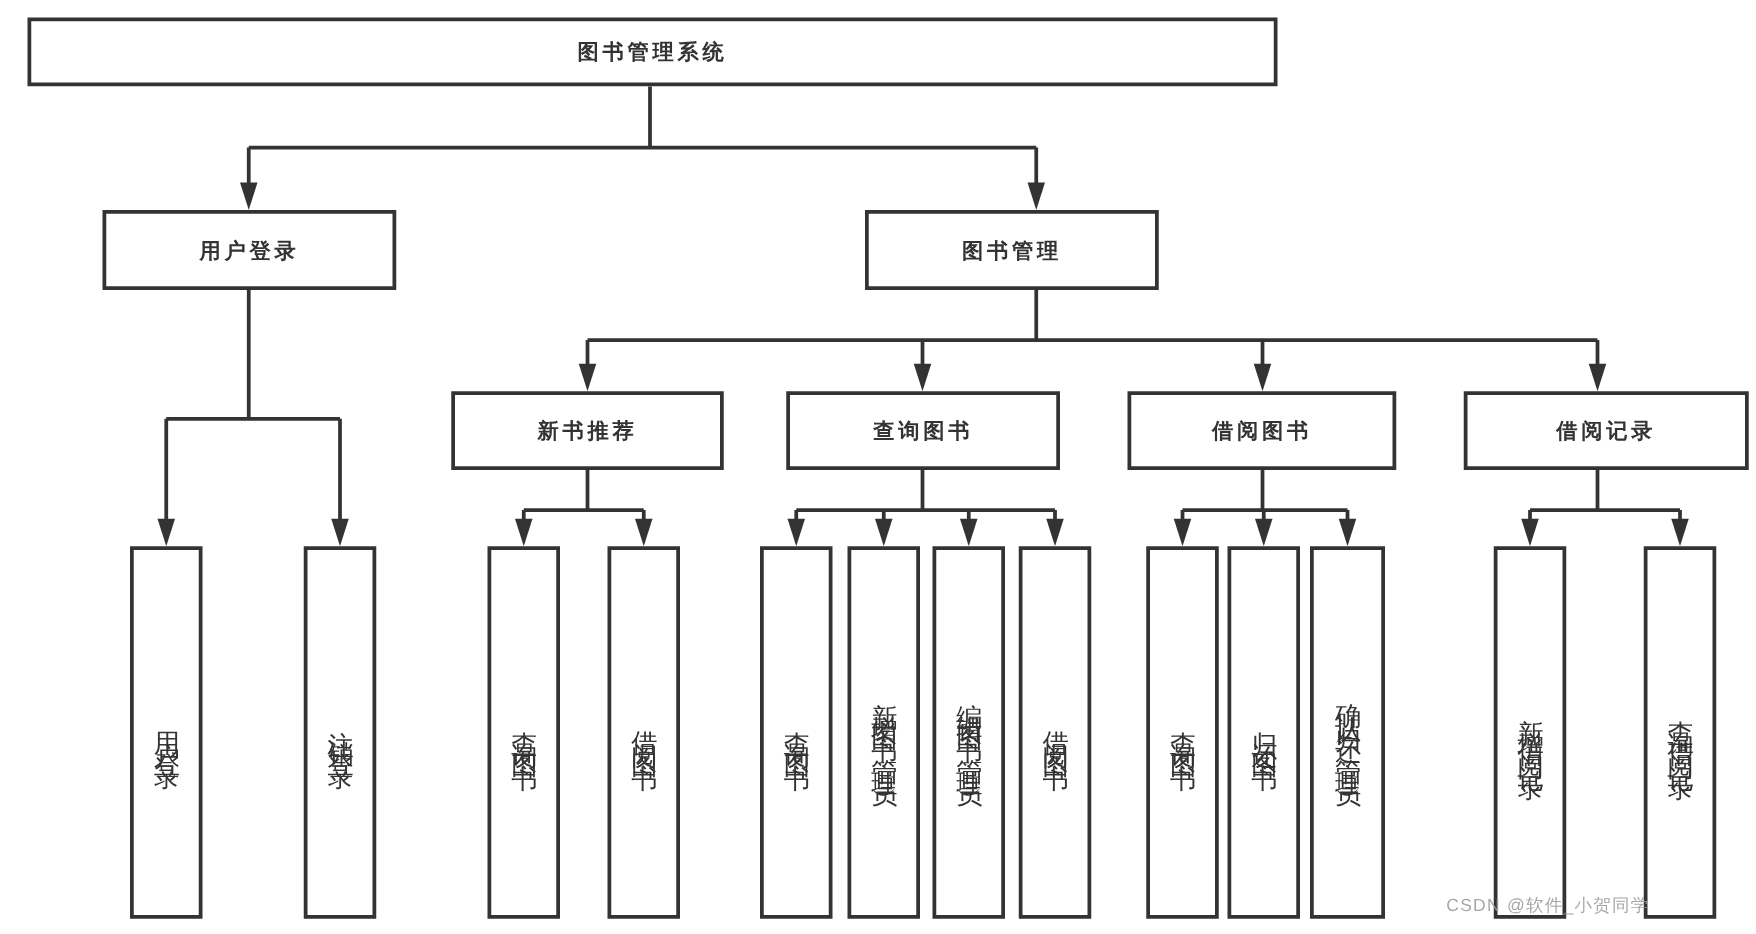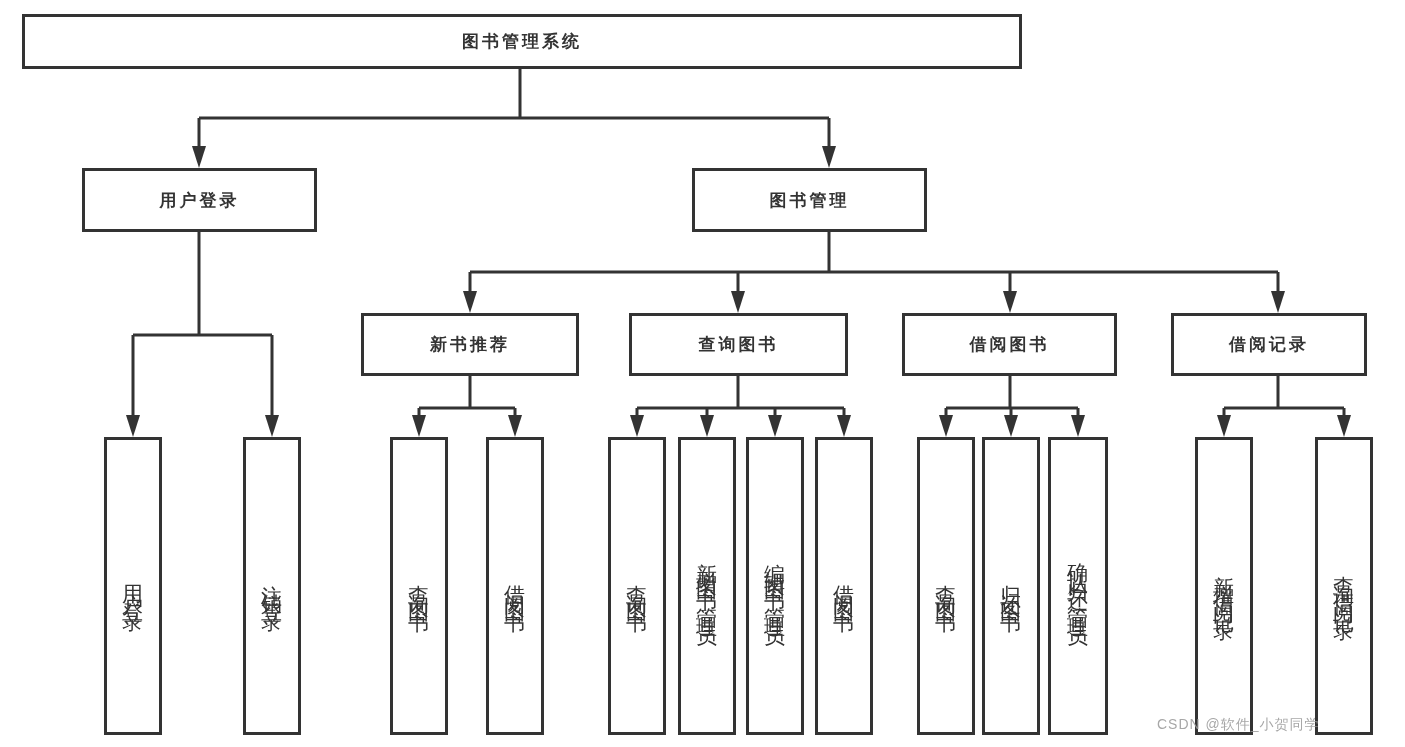--- a/index.html
+++ b/index.html
@@ -115,21 +115,21 @@
 
   <div class="hbox" style="left:361px;top:313px;width:218px;height:63px;text-align:right;">
     <span>新书推荐</span>
   </div>
   <div class="hbox" style="left:629px;top:313px;width:219px;height:63px;">
     <span>查询图书</span>
   </div>
   <div class="hbox" style="left:902px;top:313px;width:215px;height:63px;">
     <span>借阅图书</span>
   </div>
-  <div class="hbox" style="left:1171px;top:313px;width:196px;height:63px;justify-content:center;">
+  <div class="hbox" style="left:1171px;top:313px;width:228px;height:63px;justify-content:center;">
     <span>借阅记录</span>
   </div>
 
   <div class="vbox" style="left:104px;">
     <span class="vtext">用户登录</span>
   </div>
   <div class="vbox" style="left:243px;">
     <span class="vtext">注销登录</span>
   </div>
 

